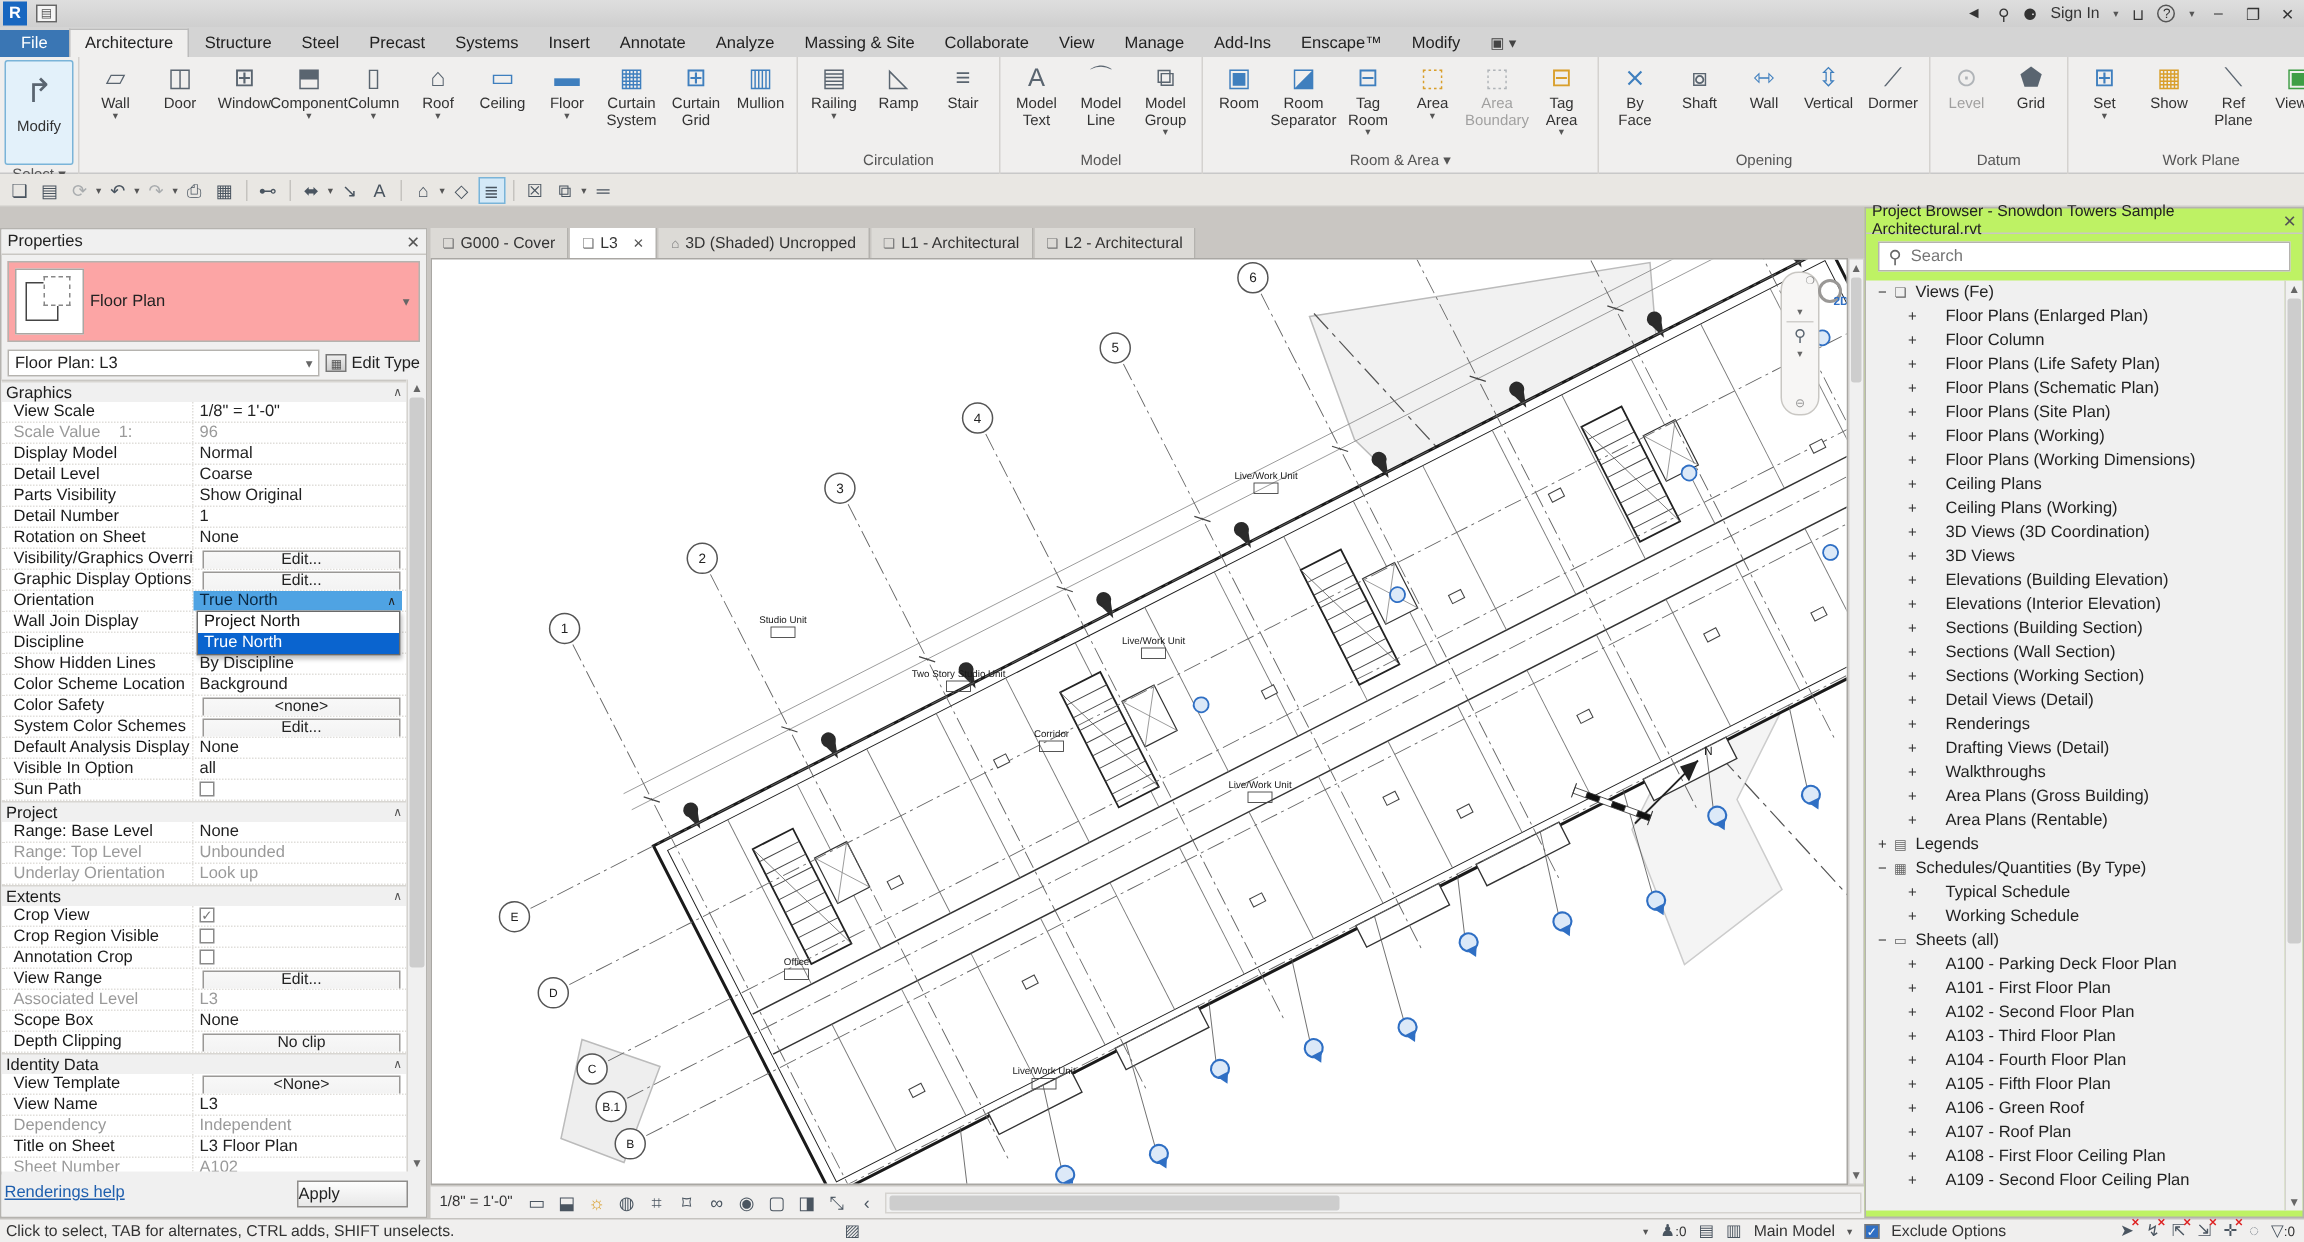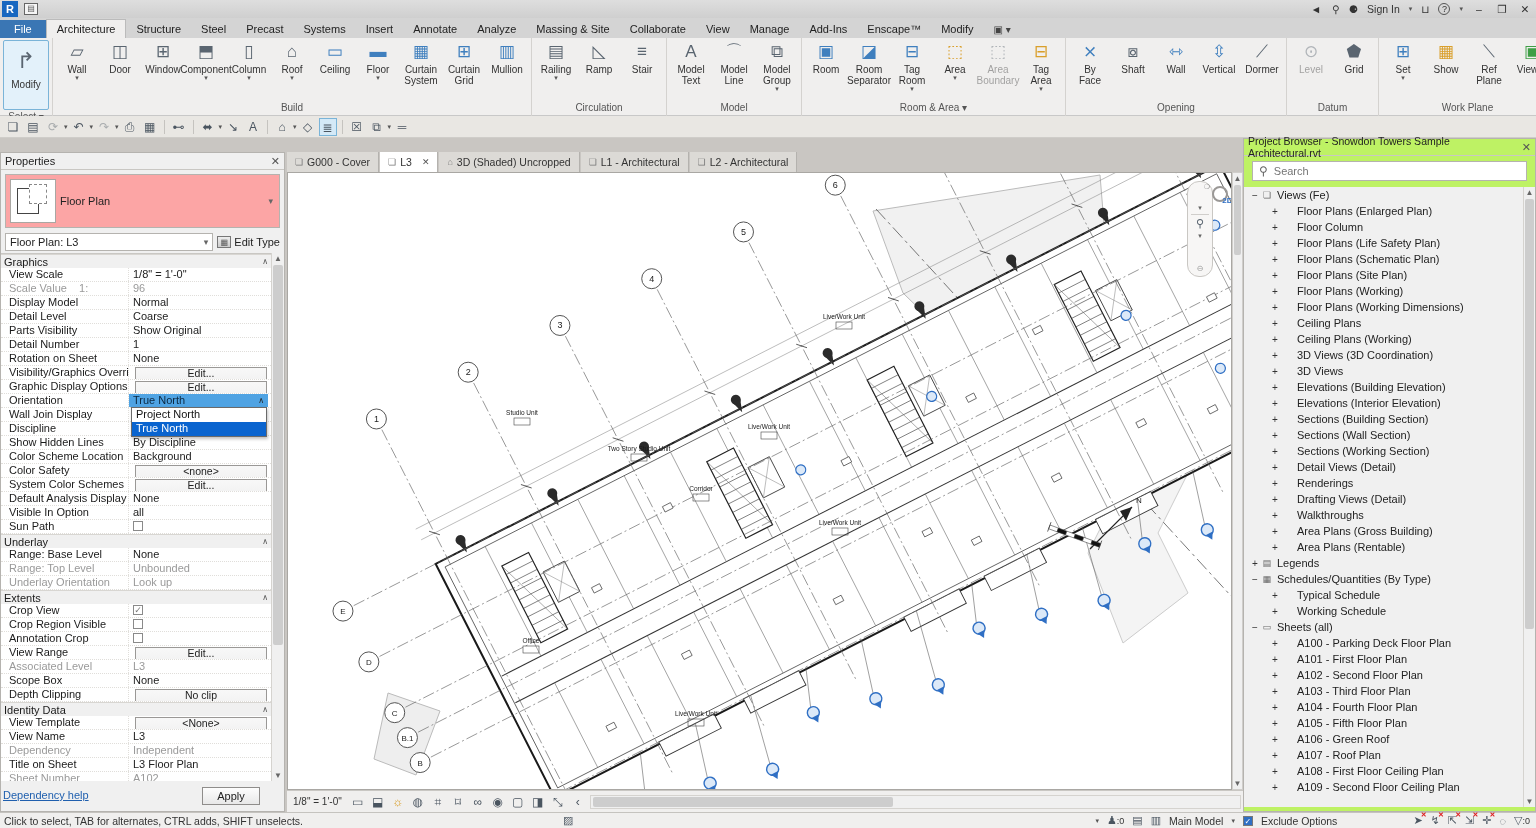--- a/index.html
+++ b/index.html
@@ -78,22 +78,22 @@
   .pbtn { margin:1px 4px 1px 2px; height:28px; border:1px solid #9a9896; background:linear-gradient(#f8f8f8,#ececec);
           text-align:center; line-height:10px; font-size:10.5px; color:#222; }
   .pcheck { width:10px; height:10px; border:1px solid #8a8a8a; background:#fff; margin-top:1px; font-size:9px; line-height:9px; text-align:center; color:#777; }
   .ddcell { background:#4fa3e3; color:#0b2740; padding-left:3px; margin-right:3px; display:flex; }
   .ddcell .ddx { margin-left:auto; margin-right:4px; font-size:8px; color:#222; }
   .ddlist { position:absolute; left:130px; top:13px; width:136px; background:#fff; border:1px solid #6a6a6a; z-index:40; box-shadow:1px 2px 3px rgba(0,0,0,.25); }
   .ddopt { height:14px; line-height:13px; padding-left:4px; color:#111; }
   .ddopt.sel { background:#0a64cf; color:#fff; }
   #props-footer { position:absolute; left:0; bottom:0; height:28px; right:0; background:#f0f0f0; }
   #props-help { position:absolute; left:2px; bottom:10px; color:#1f5fae; text-decoration:underline; }
-  #apply-btn { position:absolute; right:24px; bottom:6px; width:58px; height:18px; border:1px solid #8f8d8b;
-               background:linear-gradient(#fdfdfd,#e8e8e8); text-align:center; line-height:16px; }
+  #apply-btn { position:absolute; right:12px; bottom:6px; width:74px; height:18px; border:1px solid #8f8d8b;
+               background:linear-gradient(#fdfdfd,#e8e8e8); text-align:left; line-height:16px; }
   
   #center { position:absolute; left:287px; top:14px; width:956px; height:660px; }
   #viewtabs { height:20px; display:flex; background:#c9c6c2; }
   .vtab { display:flex; align-items:center; gap:4px; padding:0 8px; font-size:10.5px; color:#333;
           background:#dcdad6; border-right:1px solid #b4b2ae; margin-right:1px; }
   .vtab .vicon { font-size:9px; color:#777; }
   .vtab.active { background:#fff; }
   .vtab .vclose { margin-left:6px; color:#555; font-size:9px; }
   #canvas { position:absolute; left:0; top:20px; right:11px; bottom:22px; background:#fff; border:1px solid #a9a7a3; overflow:hidden; }
   #vscroll { position:absolute; right:0; top:20px; width:11px; bottom:22px; background:#f0f0f0; border:1px solid #d0cecb; }
@@ -231,21 +231,20 @@
         <div class="tool">
           <span class="ticon tint-blue">⊞</span>
           <span class="tlabel">Curtain
 Grid</span>
         </div>
         <div class="tool">
           <span class="ticon tint-blue">▥</span>
           <span class="tlabel">Mullion</span>
         </div>
       </div>
-      <div class="plabel">Build</div>
     </div>
     <div class="panel">
       <div class="tools">
         <div class="tool">
           <span class="ticon">▤</span>
           <span class="tlabel">Railing</span>
           <span class="tcaret">▾</span>
         </div>
         <div class="tool">
           <span class="ticon">◺</span>
@@ -527,21 +526,21 @@
             <div class="pl">Visible In Option</div>
             <div class="pv">all</div>
           </div>
           <div class="prow">
             <div class="pl">Sun Path</div>
             <div class="pv">
               <div class="pcheck"></div>
             </div>
           </div>
           <div class="sec">
-            <span>Underlay</span>
+            <span>Project</span>
             <span class="sx">∧</span>
           </div>
           <div class="prow">
             <div class="pl">Range: Base Level</div>
             <div class="pv">None</div>
           </div>
           <div class="prow dis">
             <div class="pl">Range: Top Level</div>
             <div class="pv">Unbounded</div>
           </div>
@@ -618,21 +617,21 @@
             <div class="pv">A102</div>
           </div>
         </div>
       <div id="prop-scroll">
         <span class="sarrow" style="top:1px;">▲</span>
         <div class="scroll-thumb" style="top:12px;height:380px;"></div>
         <span class="sarrow" style="bottom:1px;">▼</span>
       </div>
     </div>
     <div id="props-footer">
-      <span id="props-help">Dependency help</span>
+      <span id="props-help">Renderings help</span>
       <div id="apply-btn">Apply</div>
     </div>
   </div>
 
   <div id="center">
     <div id="viewtabs">
         <div class="vtab">
           <span class="vicon">❏</span>
           <span>G000 - Cover</span>
         </div>

